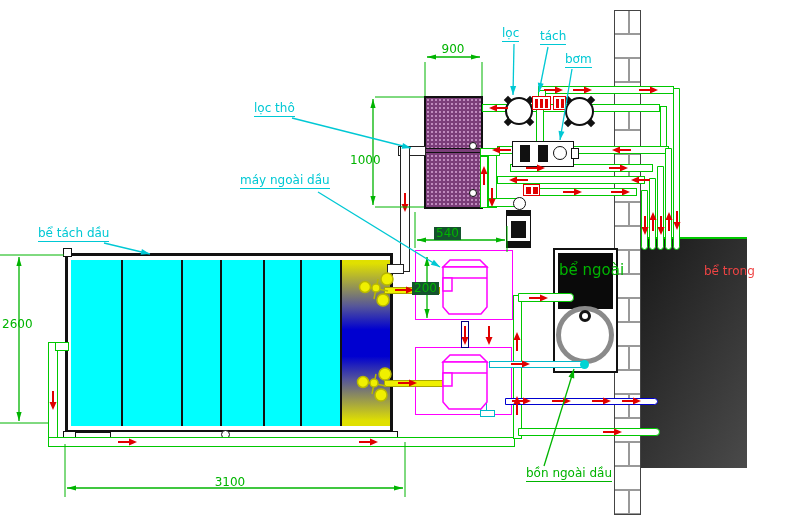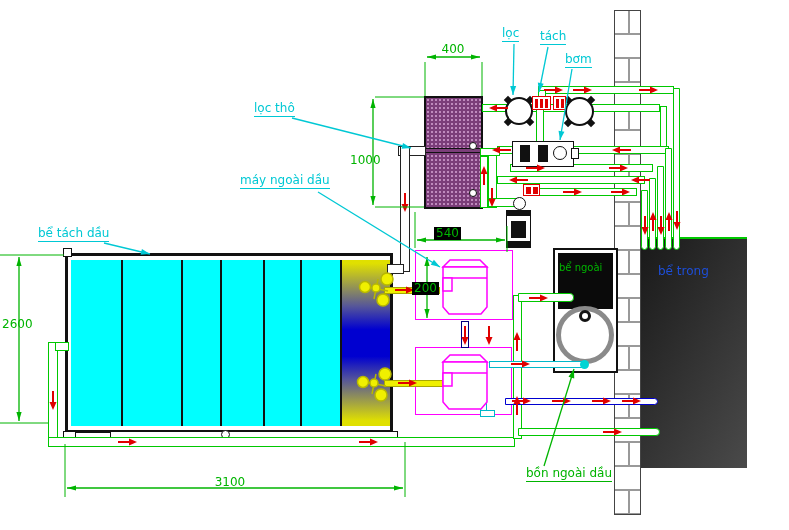--- a/index.html
+++ b/index.html
@@ -62,21 +62,21 @@
   .py{border:1px solid #a8a800;background:#f0f000;}
   .pc{border:1.5px solid #00b8c8;}
   .pn{border:1.5px solid #000080;}
   .pb{border:1.5px solid #0000d0;}
   
   .txt{position:absolute;font-size:12px;line-height:1.1;white-space:nowrap;z-index:70;}
   .green{color:#00b400;}
   .cyan{color:#00c8d4;}
   .ul{border-bottom:1px solid currentColor;padding-bottom:1px;display:inline-block;}
   .ctr{text-align:center;}
-  .onwhite{background:#000000;padding:0 2px;}
+  .onwhite{background:#14532d;padding:0 2px;}
   #ov{position:absolute;left:0;top:0;z-index:60;pointer-events:none;}
 </style>
 </head>
 <body>
 
 <div id="canvas">
 
   <div class="abs dark-tank"></div>
 
   <div class="abs wall">
@@ -337,29 +337,29 @@
       <line x1="292" y1="118" x2="411" y2="148" stroke="#00c8d4" stroke-width="1.3"></line>
       <polygon points="411,148 401.53969113988154,148.70891203344559 403.00640569183787,142.89094431068537" fill="#00c8d4"></polygon>
       <line x1="318" y1="192" x2="440" y2="267" stroke="#00c8d4" stroke-width="1.3"></line>
       <polygon points="440,267 430.7617948631317,264.8423239703006 433.90404150832495,259.7309360941195" fill="#00c8d4"></polygon>
       <line x1="104" y1="243" x2="150" y2="254" stroke="#00c8d4" stroke-width="1.3"></line>
       <polygon points="150,254 140.54907033544515,254.82457775596788 141.94450961477537,248.9891044060414" fill="#00c8d4"></polygon>
       <line x1="544" y1="466" x2="574" y2="369" stroke="#00b400" stroke-width="1.3"></line>
       <polygon points="574,369 574.2068288060455,378.48457810579833 568.4747161813573,376.71175976826595" fill="#00b400"></polygon>
     </svg>
 
-  <div class="txt green ctr" style="left:425px;top:43px;width:56px">400</div>
+  <div class="txt green ctr" style="left:425px;top:43px;width:56px">900</div>
   <div class="txt green" style="left:350px;top:154px">1000</div>
   <div class="txt green ctr onwhite" style="left:434px;top:227px">540</div>
   <div class="txt green onwhite" style="left:412px;top:282px">200</div>
   <div class="txt green" style="left:2px;top:318px">2600</div>
   <div class="txt green ctr" style="left:202px;top:476px;width:56px">3100</div>
 
   <div class="txt cyan" style="left:502px;top:27px"><span class="ul">lọc</span></div>
   <div class="txt cyan" style="left:540px;top:30px"><span class="ul">tách</span></div>
   <div class="txt cyan" style="left:565px;top:53px"><span class="ul">bơm</span></div>
   <div class="txt cyan" style="left:254px;top:102px"><span class="ul">lọc thô</span></div>
   <div class="txt cyan" style="left:240px;top:174px"><span class="ul">máy ngoài dầu</span></div>
   <div class="txt cyan" style="left:38px;top:227px"><span class="ul">bể tách dầu</span></div>
-  <div class="txt green" style="left:559px;top:262px;font-size:10px">bể ngoài</div>
-  <div class="txt" style="left:658px;top:265px;color:#1d4ed8">bể trong</div>
+  <div class="txt green" style="left:559px;top:262px;font-size:15px">bể ngoài</div>
+  <div class="txt" style="left:704px;top:265px;color:#ef4444">bể trong</div>
   <div class="txt green" style="left:526px;top:467px"><span class="ul">bồn ngoài dầu</span></div>
 </div>
 
 </body></html>

